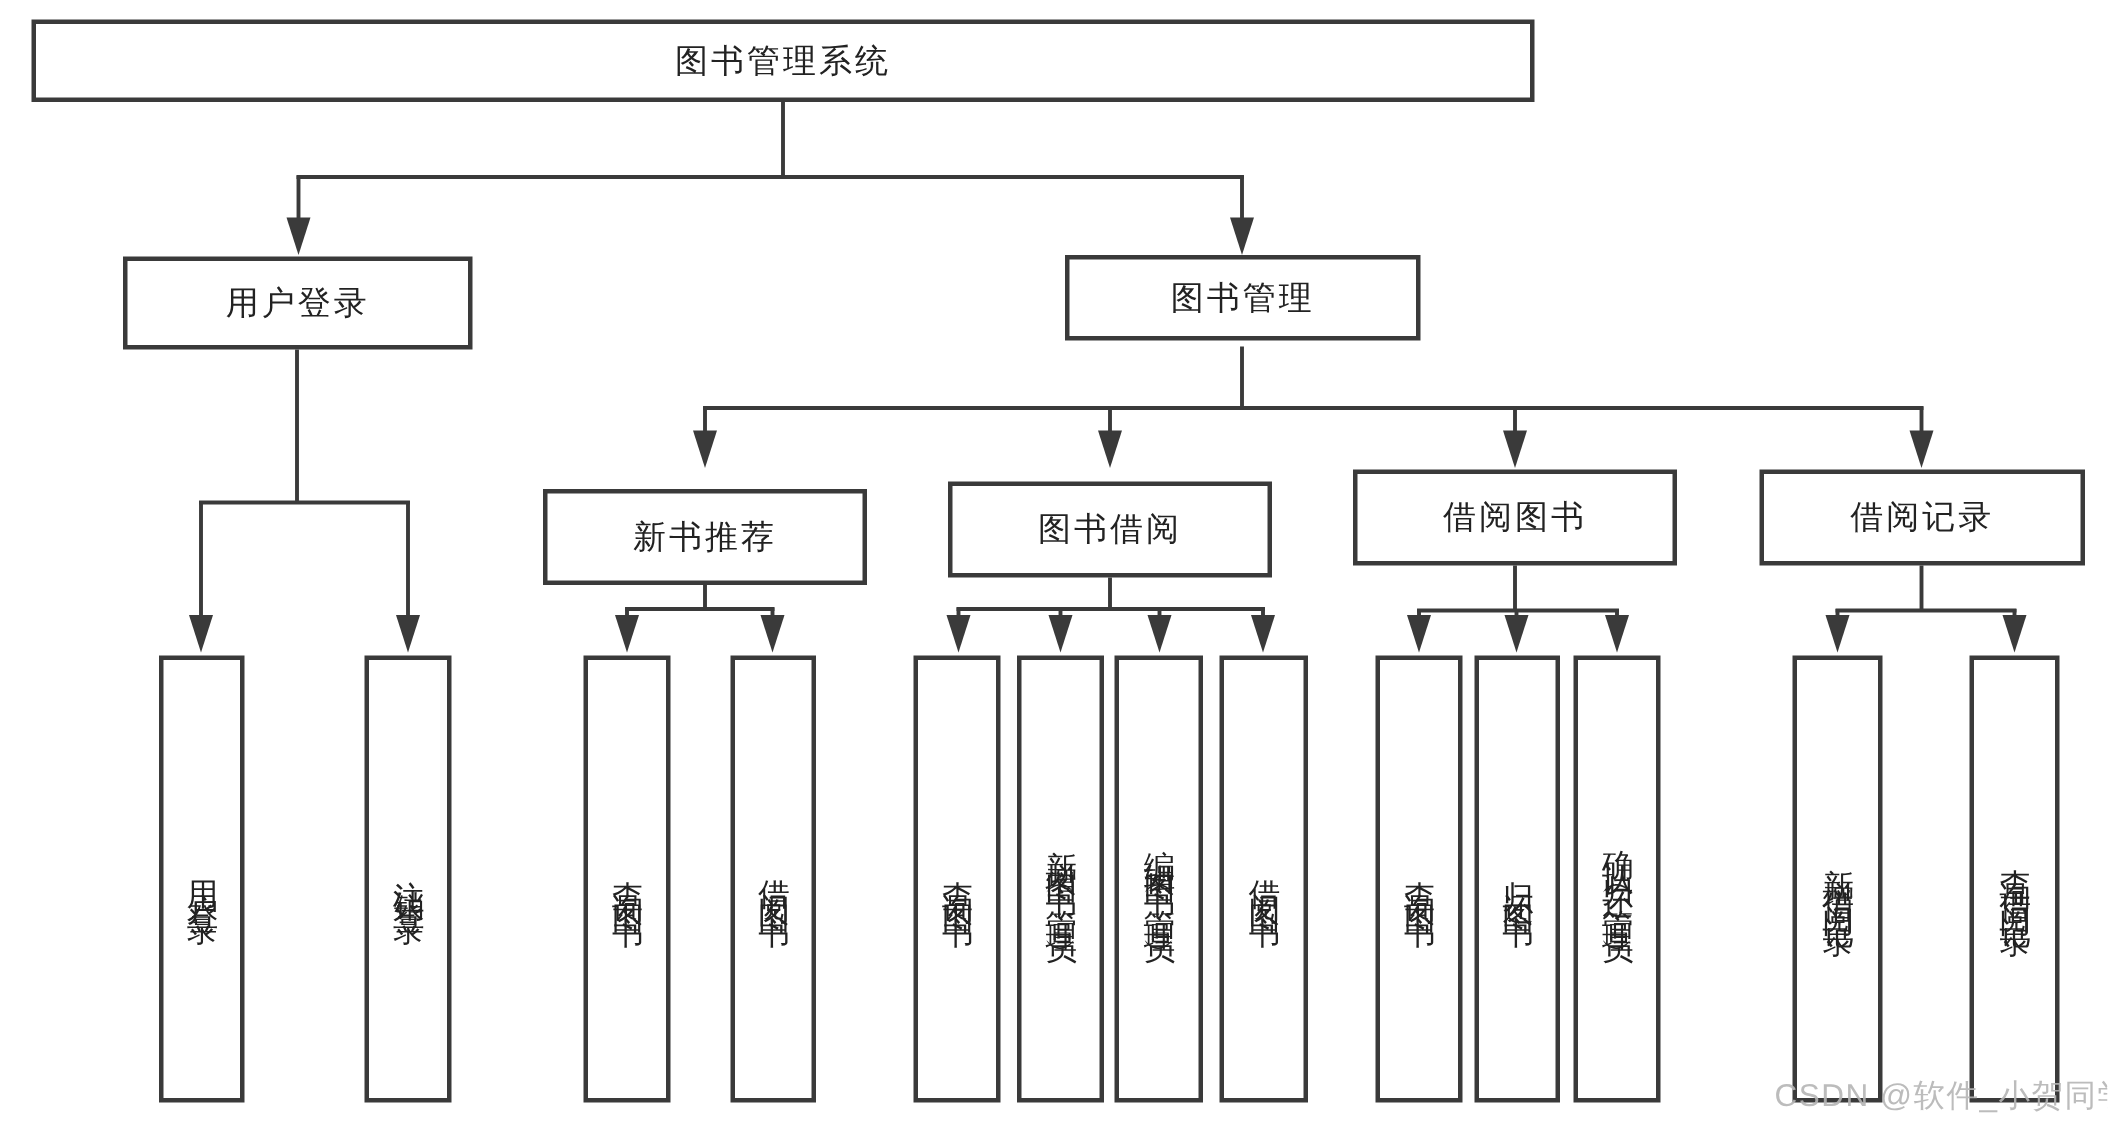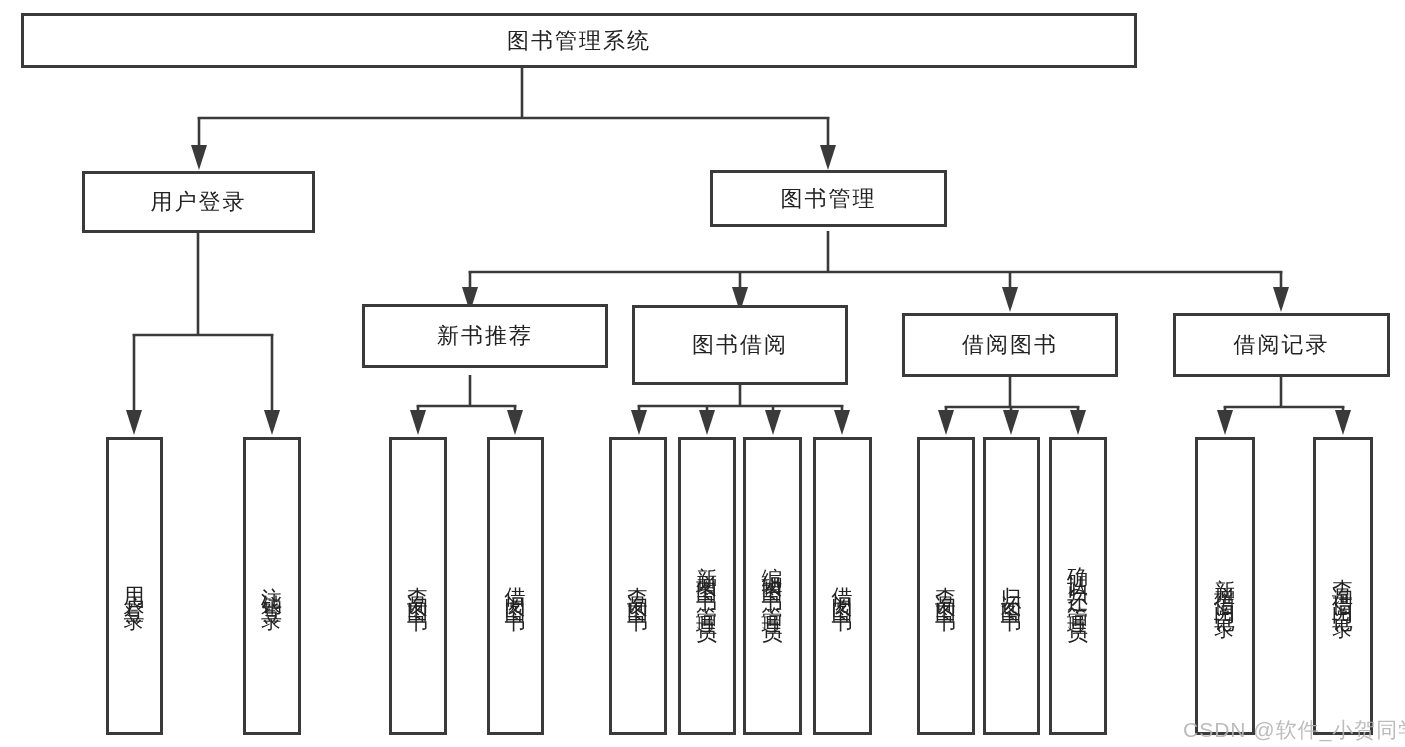--- a/index.html
+++ b/index.html
@@ -107,35 +107,35 @@
     <polygon points="1070,410 1086,410 1078,435"></polygon>
 
     <line x1="1281" y1="375" x2="1281" y2="407"></line>
     <line x1="1223.7" y1="407" x2="1344.3" y2="407"></line>
     <line x1="1225" y1="406" x2="1225" y2="413"></line>
     <polygon points="1217,410 1233,410 1225,435"></polygon>
     <line x1="1343" y1="406" x2="1343" y2="413"></line>
     <polygon points="1335,410 1351,410 1343,435"></polygon>
   </svg>
 
-  <div class="box h" style="left:21px;top:13px;width:1116px;height:55px">
+  <div class="box h" style="left:21px;top:13px;width:1002px;height:55px">
     <span>图书管理系统</span>
   </div>
 
   <div class="box h" style="left:82px;top:171px;width:233px;height:62px">
     <span>用户登录</span>
   </div>
   <div class="box h" style="left:710px;top:170px;width:237px;height:57px">
     <span>图书管理</span>
   </div>
 
-  <div class="box h" style="left:362px;top:304px;width:246px;height:64px">
+  <div class="box h" style="left:362px;top:326px;width:216px;height:64px">
     <span>新书推荐</span>
   </div>
-  <div class="box h" style="left:632px;top:305px;width:216px;height:80px">
+  <div class="box h" style="left:632px;top:321px;width:216px;height:64px">
     <span>图书借阅</span>
   </div>
   <div class="box h" style="left:902px;top:313px;width:216px;height:64px">
     <span>借阅图书</span>
   </div>
   <div class="box h" style="left:1173px;top:313px;width:217px;height:64px">
     <span>借阅记录</span>
   </div>
 
   <div class="box v" style="left:106px;top:437px;width:57px;height:298px">

